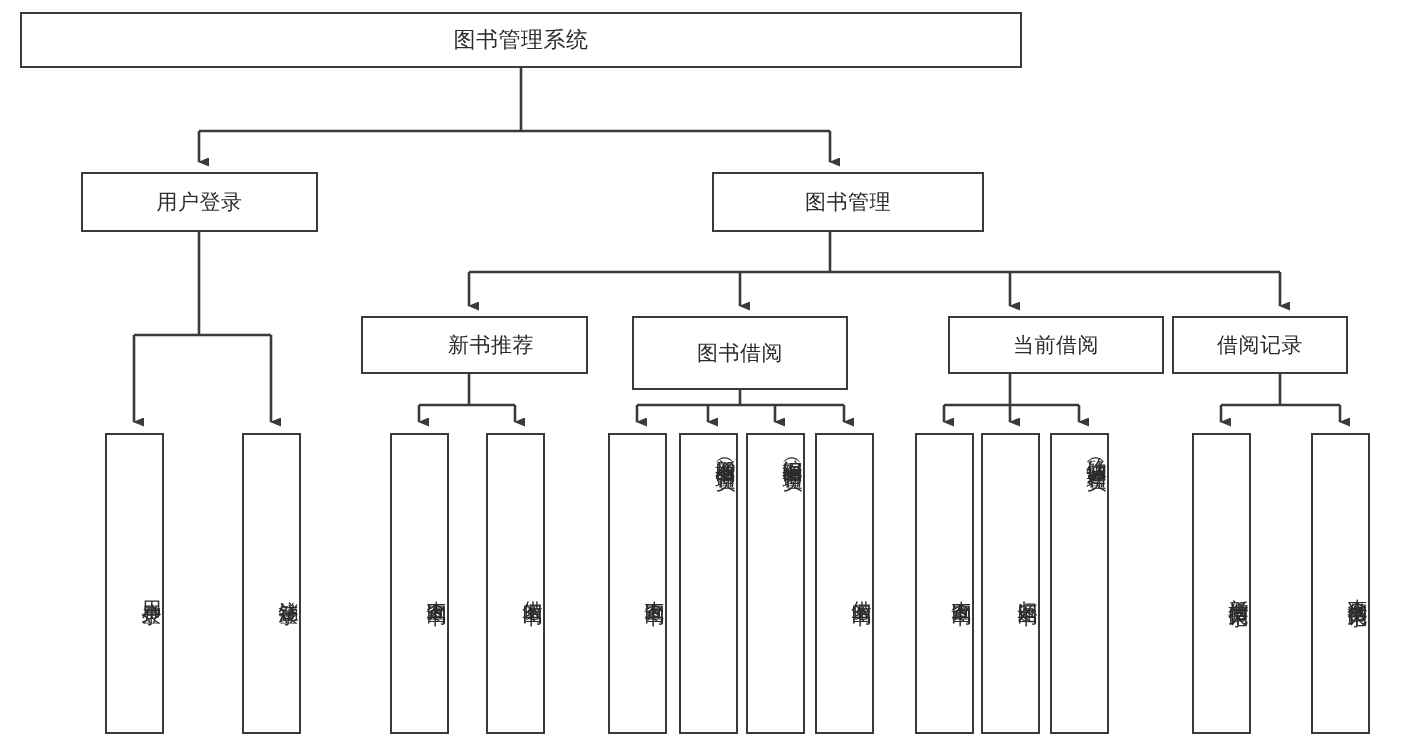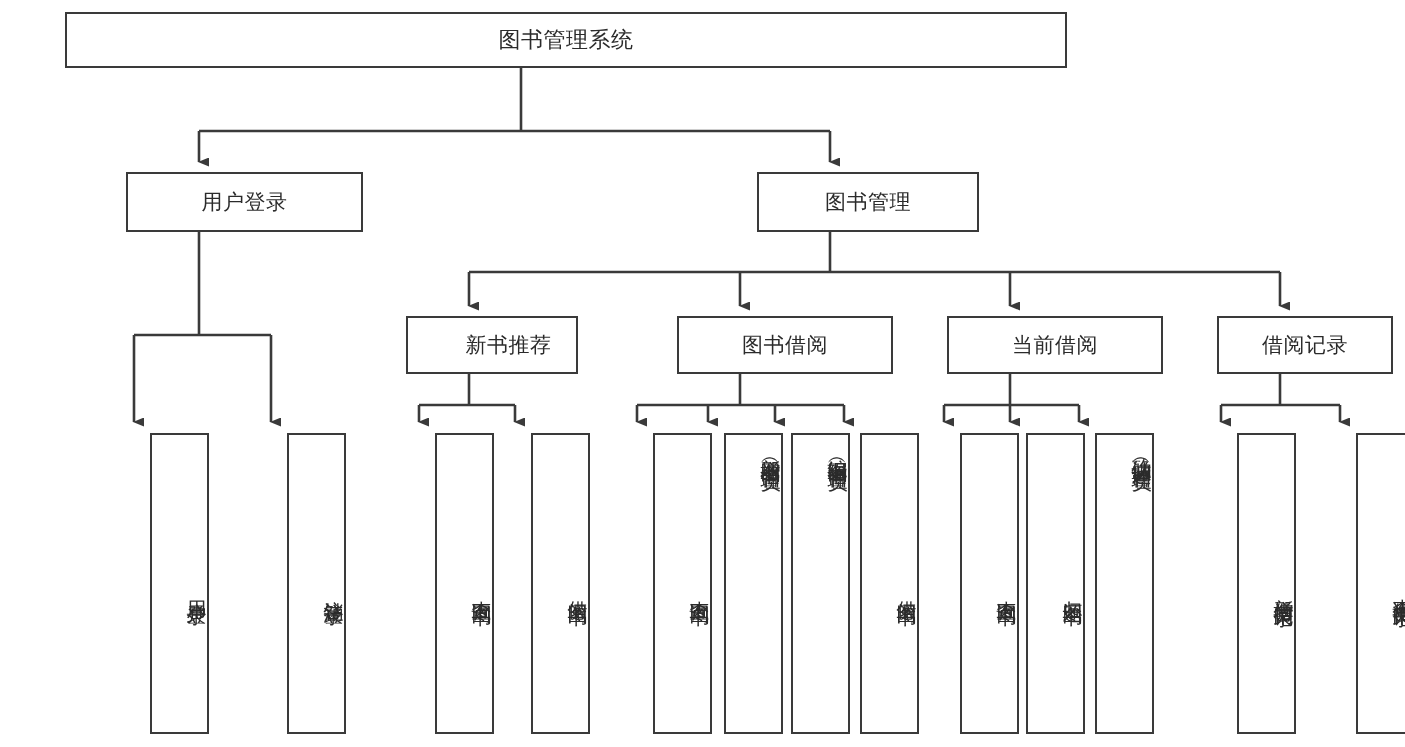--- a/index.html
+++ b/index.html
@@ -25,21 +25,20 @@
     background:#ffffff;
     border:2.5px solid #3a3a3a;
     display:flex;
     align-items:center;
     justify-content:center;
     color:#2b2b2b;
     font-size:21px;
     line-height:1.15;
     letter-spacing:0.5px;
     z-index:3;
-    margin-left:45px;
   }
   .node.root{ font-size:22px; }
   .node.leaf{
     writing-mode:vertical-rl;
     text-orientation:upright;
     align-items:flex-start;
     justify-content:center;
     padding-top:10px;
     font-size:20px;
     letter-spacing:2px;
@@ -121,31 +120,31 @@
     </g>
   </svg>
 
   <div class="node root" style="left:20px;top:12px;width:1002px;height:56px;">
     <span>图书管理系统</span>
   </div>
 
   <div class="node" style="left:81px;top:172px;width:237px;height:60px;">
     <span>用户登录</span>
   </div>
-  <div class="node" style="left:712px;top:172px;width:222px;height:60px;">
+  <div class="node" style="left:712px;top:172px;width:272px;height:60px;">
     <span>图书管理</span>
   </div>
 
-  <div class="node" style="left:361px;top:316px;width:172px;height:58px;padding-left:33px;">
+  <div class="node" style="left:361px;top:316px;width:227px;height:58px;padding-left:33px;">
     <span>新书推荐</span>
   </div>
-  <div class="node" style="left:632px;top:316px;width:216px;height:58px;">
+  <div class="node" style="left:632px;top:316px;width:216px;height:74px;">
     <span>图书借阅</span>
   </div>
-  <div class="node" style="left:902px;top:316px;width:216px;height:58px;">
+  <div class="node" style="left:948px;top:316px;width:216px;height:58px;">
     <span>当前借阅</span>
   </div>
   <div class="node" style="left:1172px;top:316px;width:176px;height:58px;">
     <span>借阅记录</span>
   </div>
 
   <div class="node leaf" style="left:105px;top:433px;width:59px;height:301px;">
     <span class="vtext">用户登录</span>
   </div>
   <div class="node leaf" style="left:242px;top:433px;width:59px;height:301px;">

